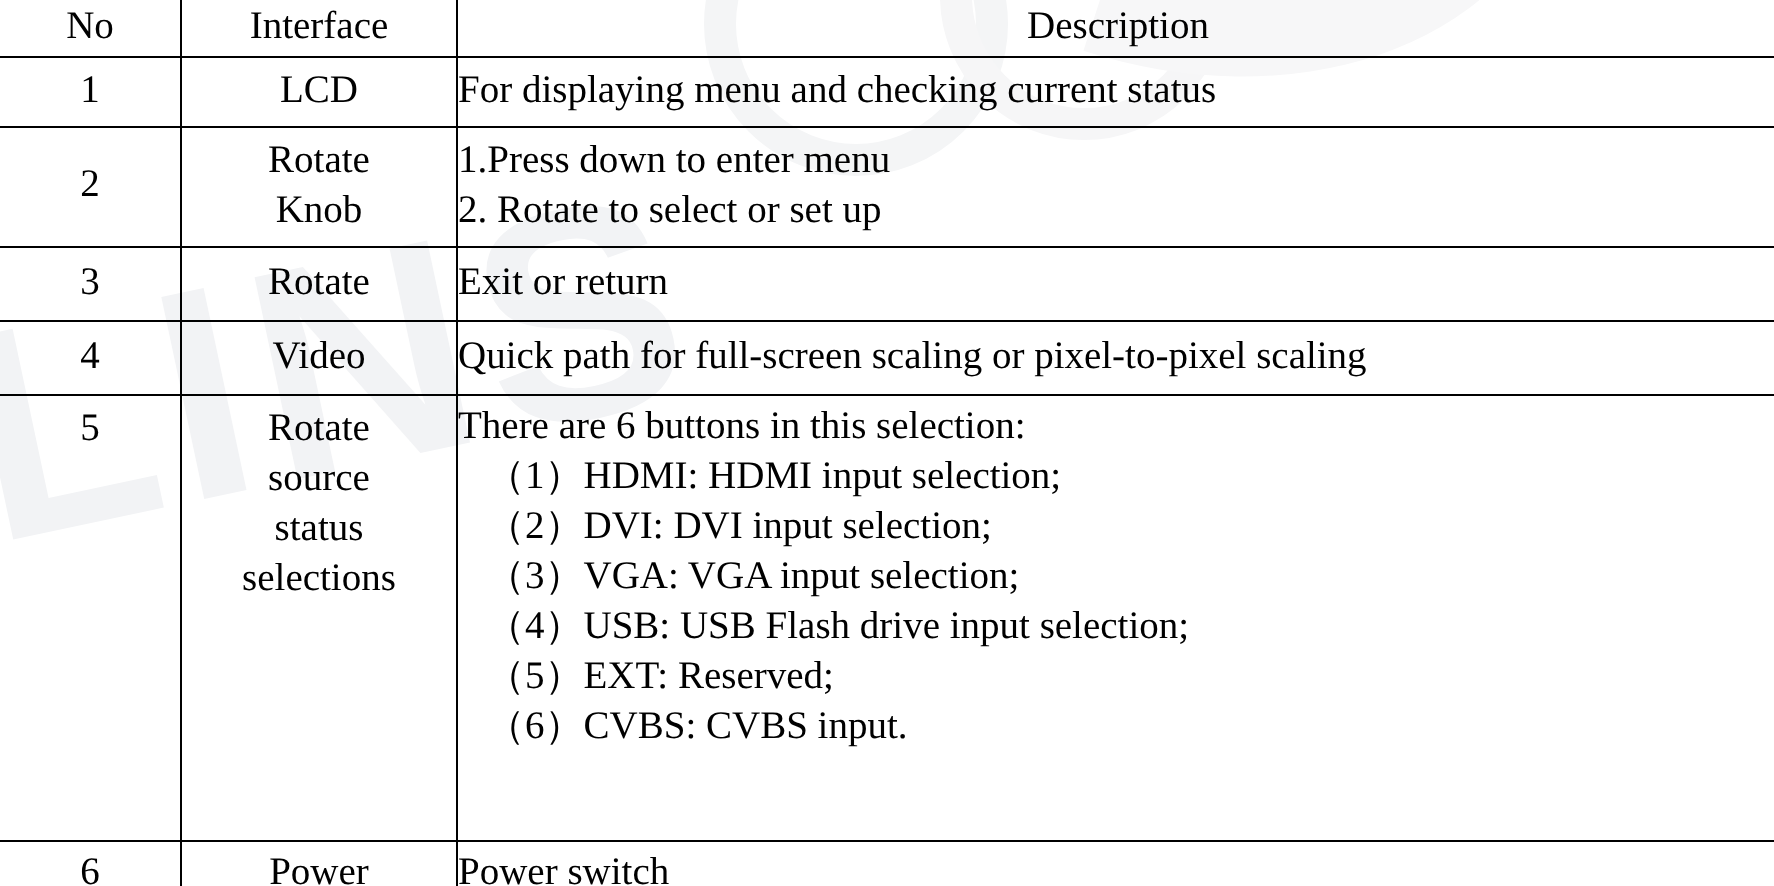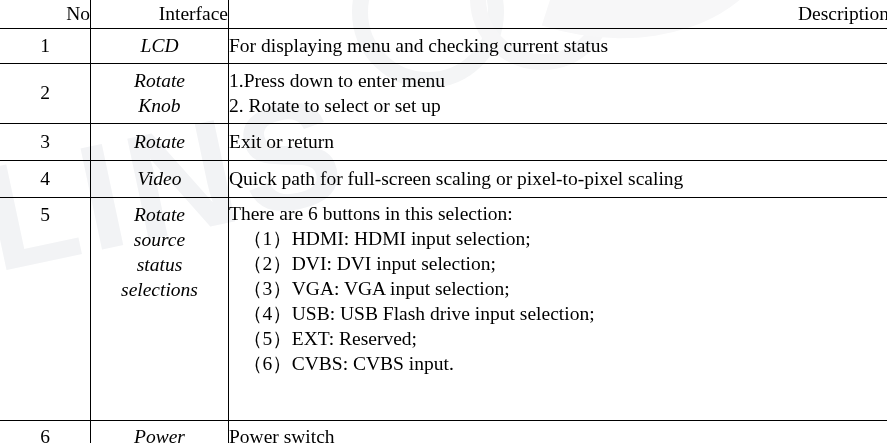--- a/index.html
+++ b/index.html
@@ -86,21 +86,20 @@
     border-left: none;
     padding: 0;
     vertical-align: middle;
     font-weight: normal;
     font-size: 19.5px;
     line-height: 1.28;
   }
   
   table.spec-table tr.header-row > * {
     border-top: none;
-    text-align: right;
   }
   
   table.spec-table .col-desc {
     border-right: none;
   }
 
   .col-no    { width: 90px;  text-align: center; }
   .col-iface { width: 137px; text-align: center; margin-top: 44px; }
   .col-desc  { width: 660px; text-align: left; }
 
@@ -118,21 +117,21 @@
   .row-2 td  { height: 59px; }
   .row-3 td  { height: 36px; }
   .row-4 td  { height: 36px; }
   .row-5 td  { height: 217px; vertical-align: top; }
   .row-6 td  { height: 33px; }
 
   .row-5 .col-no    { vertical-align: top; padding-top: 5px; }
   .row-5 .col-iface { vertical-align: top; padding-top: 5px; }
   .row-5 .col-desc  { vertical-align: top; padding-top: 4px; }
 
-  .stack-line { display: block; font-style: italic; }
+  .stack-line { display: block; }
 
   .desc-line { display: block; white-space: nowrap; }
   .desc-line.indented { padding-left: 14px; }
 
   .iface-multiline { line-height: 1.32; }
 </style>
 </head>
 <body>
 
 <div id="watermark-layer">

